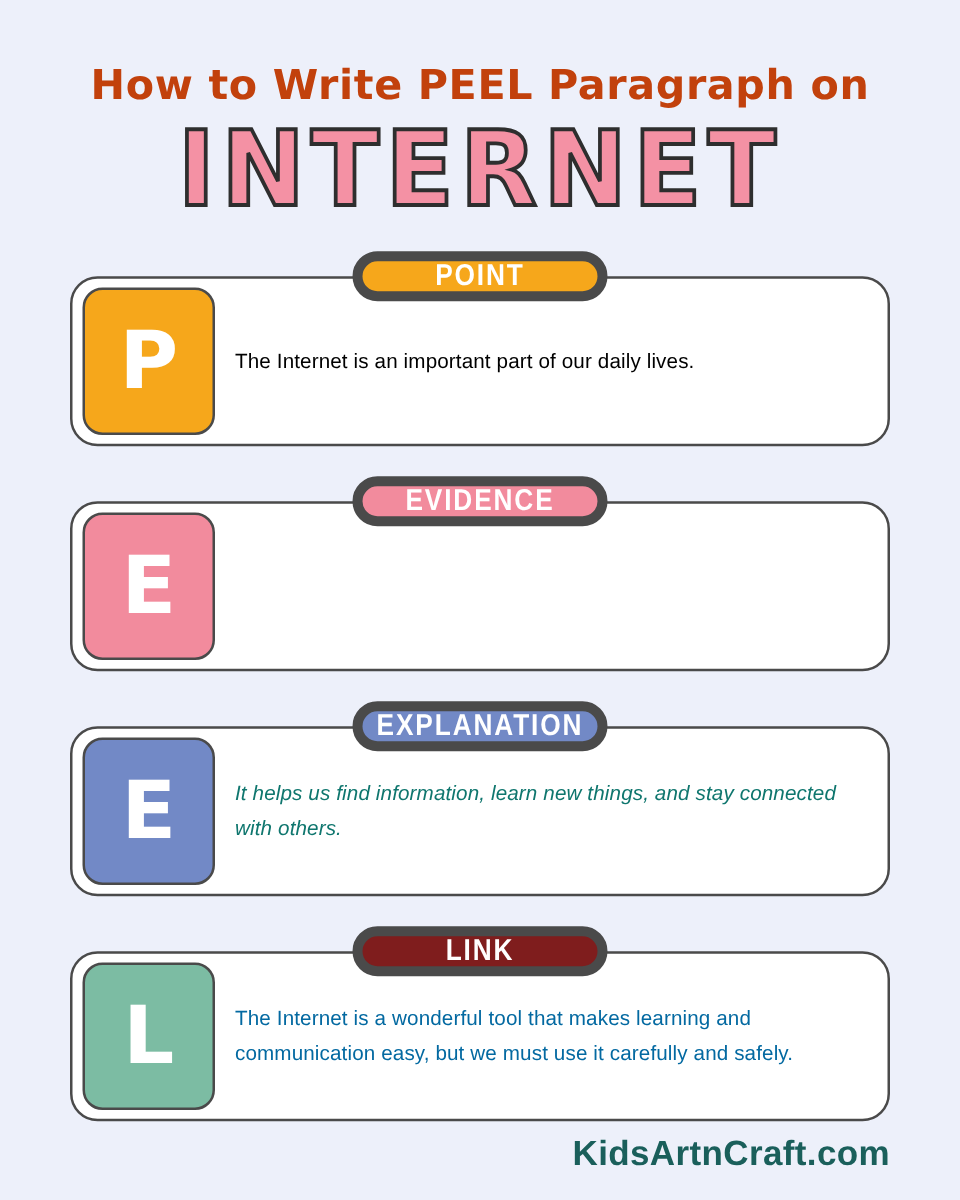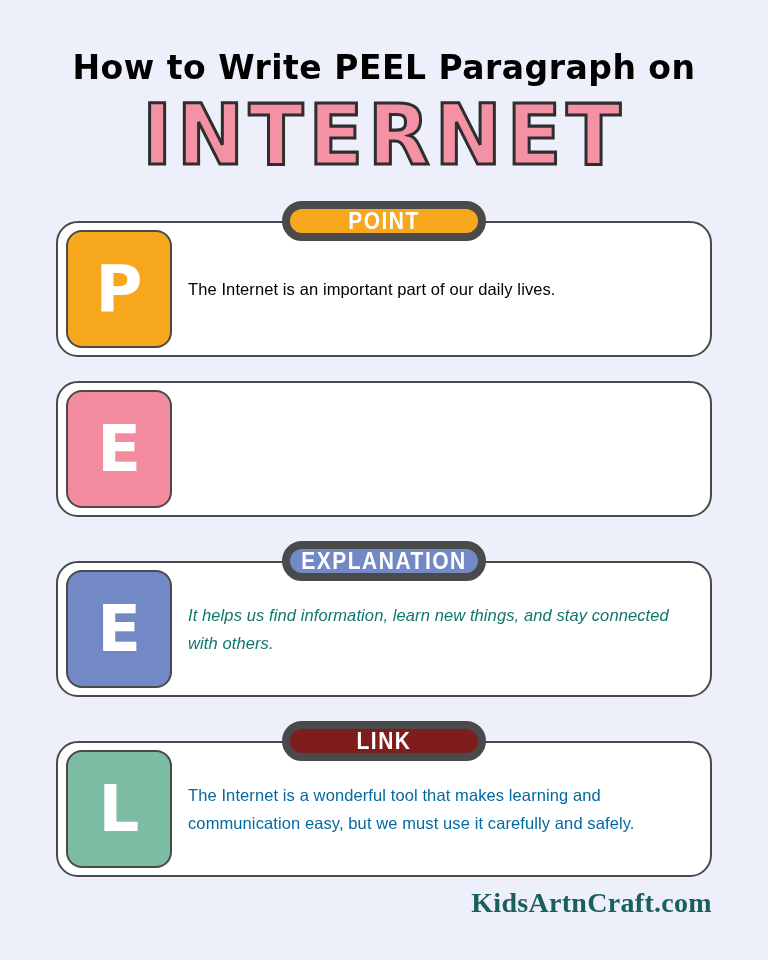--- a/index.html
+++ b/index.html
@@ -96,50 +96,53 @@
     font-size: 16.5px;
     line-height: 1.73;
     letter-spacing: 0.1px;
     color: #3d3d3d;
   }
 
   .footer {
     width: 656px;
     margin: 10px auto 0 auto;
     text-align: right;
-    font-family: Liberation Serif, serif;
+    font-family: Liberation Sans, sans-serif;
     font-size: 28px;
     font-weight: 800;
     letter-spacing: 0.3px;
   }
 </style>
 </head>
 <body>
 
 <div class="page" style="background-color: rgb(237, 240, 250);">
 
-  <div class="page-title" style="color: #000000;">How to Write PEEL Paragraph on</div>
+  <div class="page-title" style="color: #c2410c;">How to Write PEEL Paragraph on</div>
 
   <div class="subject-title" style="color: rgb(244, 145, 164);">INTERNET</div>
 
   <div class="sections">
 
     <div class="section">
       <div class="badge" style="background-color: rgb(246, 167, 27); border-color: rgb(74, 74, 74);">
         <span class="badge-label">POINT</span>
       </div>
       <div class="card" style="background-color: rgb(255, 255, 255); border-color: rgb(74, 74, 74);">
         <div class="letter-tile" style="background-color: rgb(246, 167, 27); border-color: rgb(74, 74, 74);">
           <span class="letter">P</span>
         </div>
         <div class="section-text" style="color: #000000;">The Internet is an important part of our daily lives.</div>
       </div>
     </div>
 
     <div class="section">
+      <div class="badge" style="background-color: rgb(242, 139, 157); border-color: rgb(74, 74, 74);">
+        <span class="badge-label">EVIDENCE</span>
+      </div>
       <div class="card" style="background-color: rgb(255, 255, 255); border-color: rgb(74, 74, 74);">
         <div class="letter-tile" style="background-color: rgb(242, 139, 157); border-color: rgb(74, 74, 74);">
           <span class="letter">E</span>
         </div>
       </div>
     </div>
 
     <div class="section">
       <div class="badge" style="background-color: rgb(114, 137, 198); border-color: rgb(74, 74, 74); align-items: center;">
         <span class="badge-label">EXPLANATION</span>

